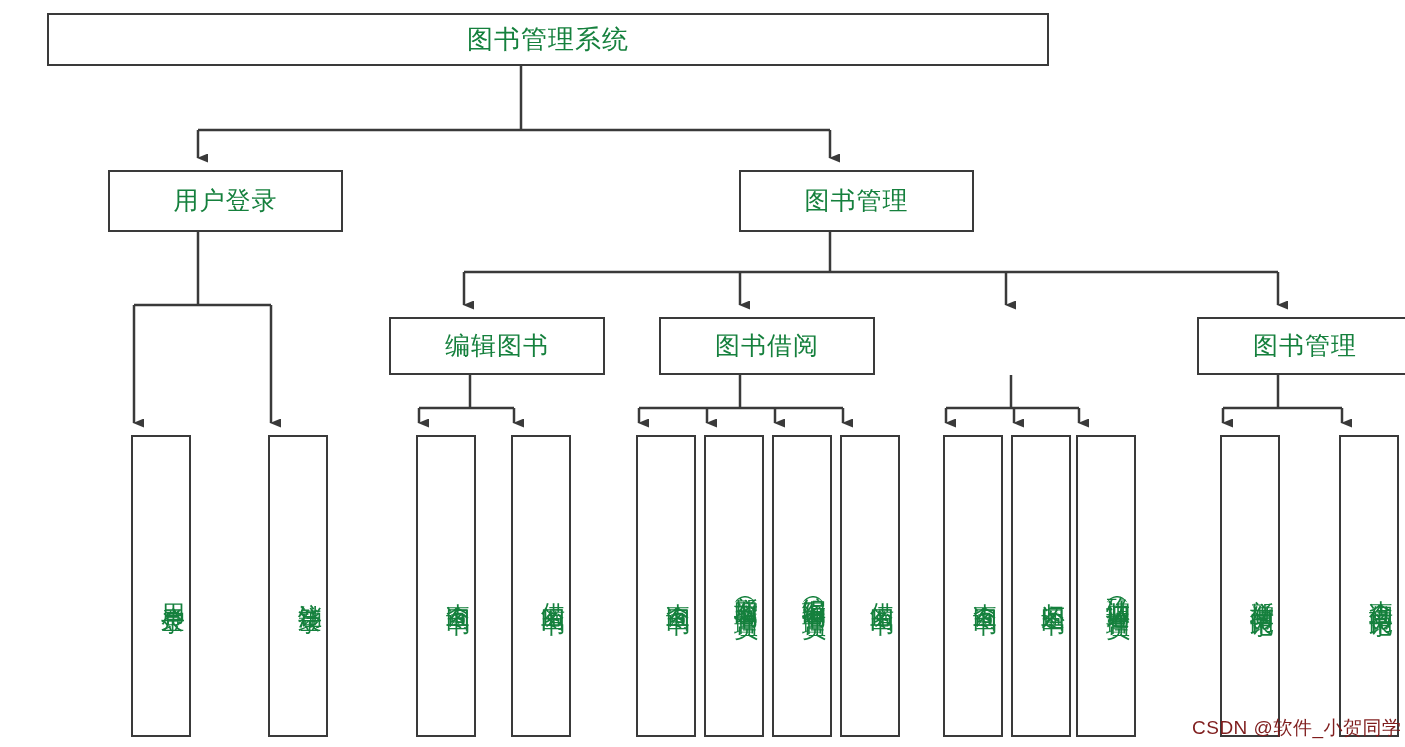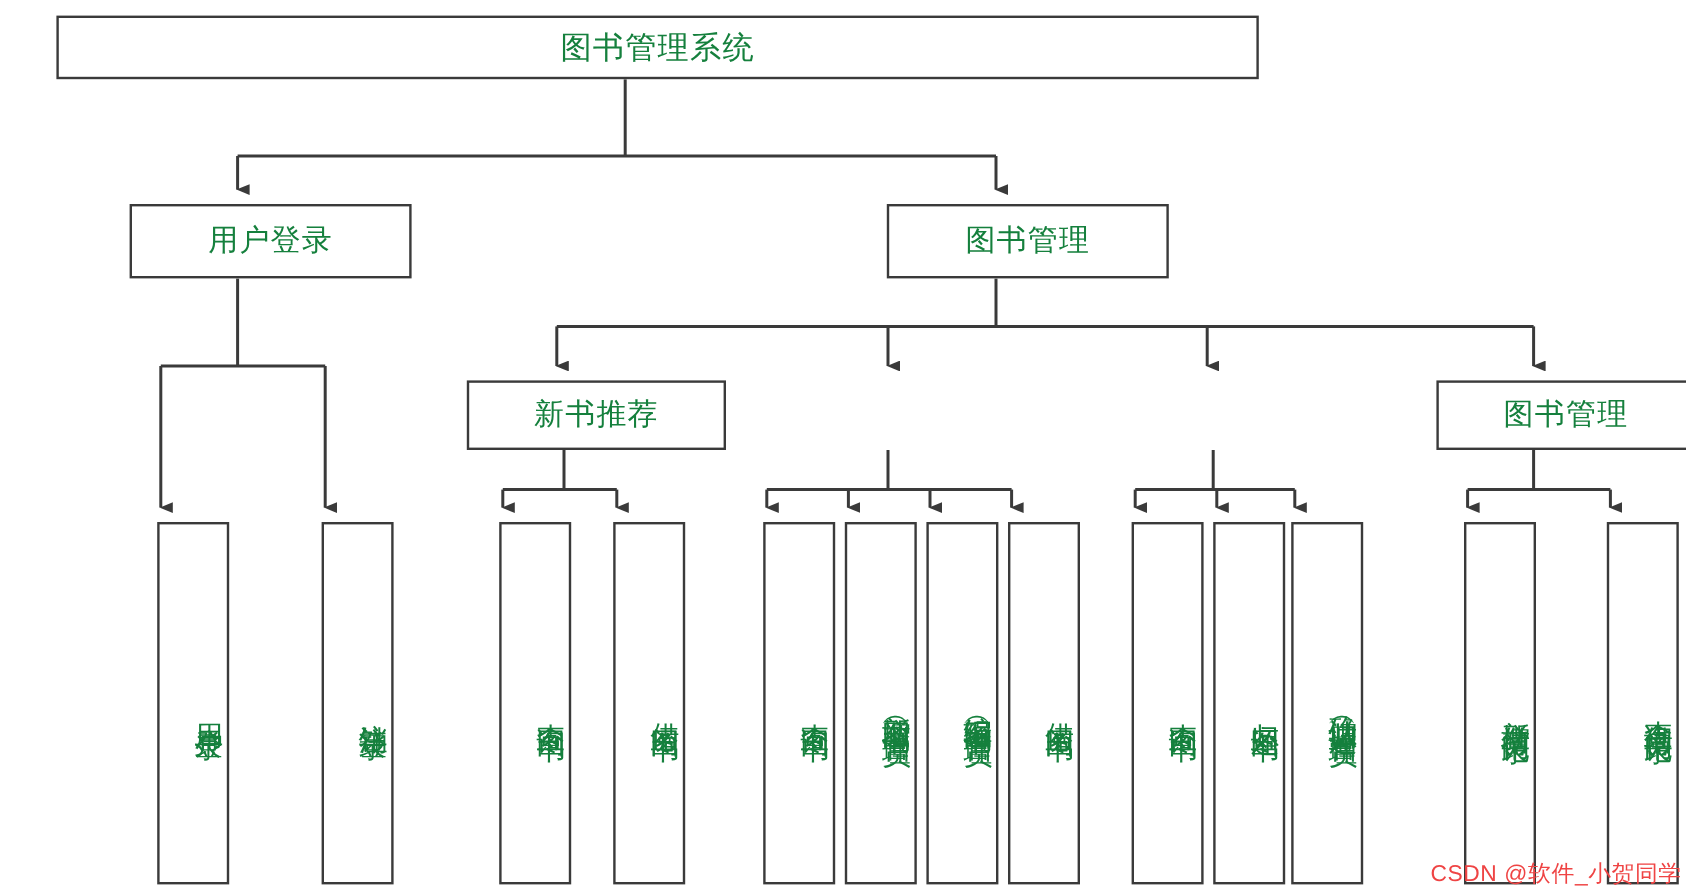--- a/index.html
+++ b/index.html
@@ -56,21 +56,21 @@
     writing-mode: vertical-rl;
     text-orientation: upright;
     display: block;
     white-space: nowrap;
   }
   .node.root {
     font-size: 26px;
   }
   .watermark {
     position: absolute;
-    color: #ef4444;
+    color: #7f1d1d;
     font-size: 19px;
     letter-spacing: 0.5px;
     white-space: nowrap;
     user-select: none;
   }
 </style>
 </head>
 <body>
 
 <div id="diagram-root">
@@ -130,21 +130,24 @@
   </div>
 
   <div class="node horiz" style="left:81px; top:170px; width:235px; height:62px;">
     <span>用户登录</span>
   </div>
   <div class="node horiz" style="left:712px; top:170px; width:235px; height:62px;">
     <span>图书管理</span>
   </div>
 
   <div class="node horiz" style="left:362px; top:317px; width:216px; height:58px;">
-    <span>新书推荐</span>
+    <span>编辑图书</span>
+  </div>
+  <div class="node horiz" style="left:632px; top:317px; width:216px; height:58px;">
+    <span>图书借阅</span>
   </div>
   <div class="node horiz" style="left:1170px; top:317px; width:216px; height:58px;">
     <span>图书管理</span>
   </div>
 
   <div class="node vert" style="left:104px; top:435px; width:60px; height:302px;">
     <span class="vlabel">用户登录</span>
   </div>
   <div class="node vert" style="left:241px; top:435px; width:60px; height:302px;">
     <span class="vlabel">注销登录</span>

